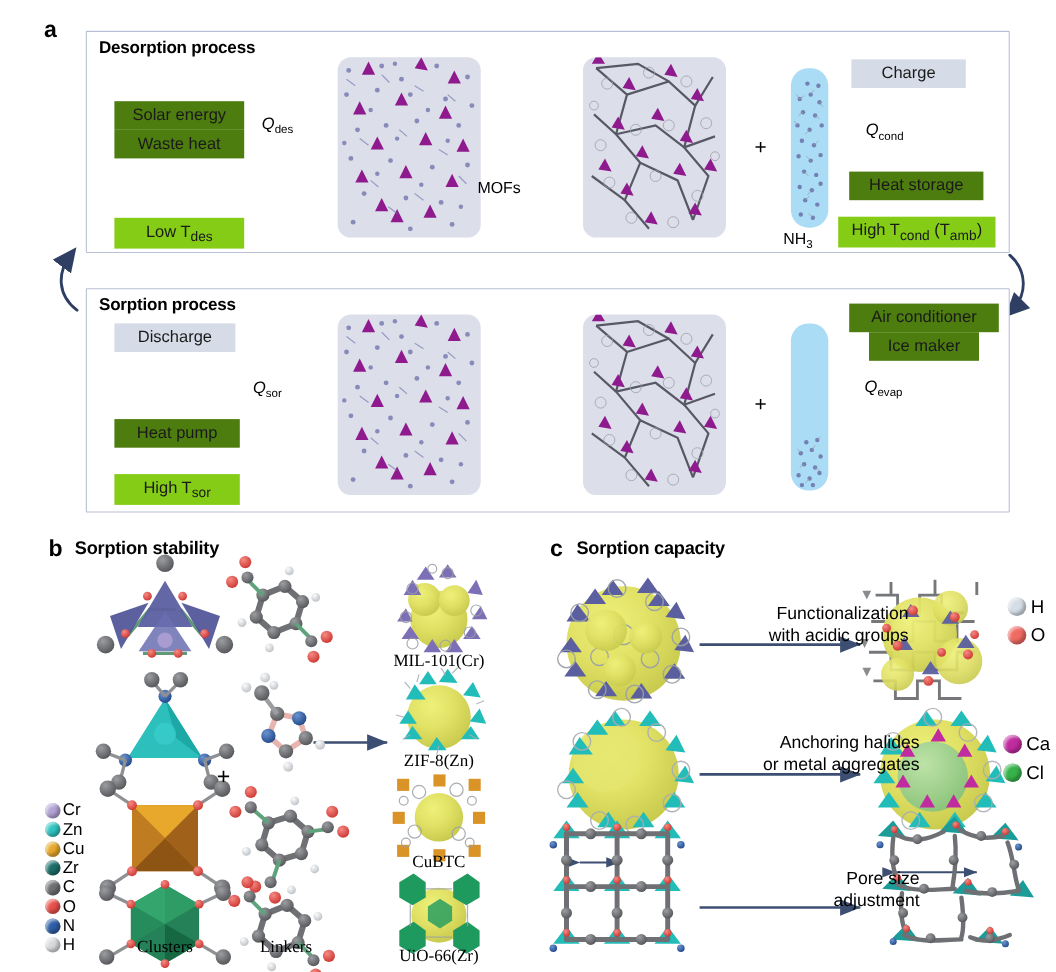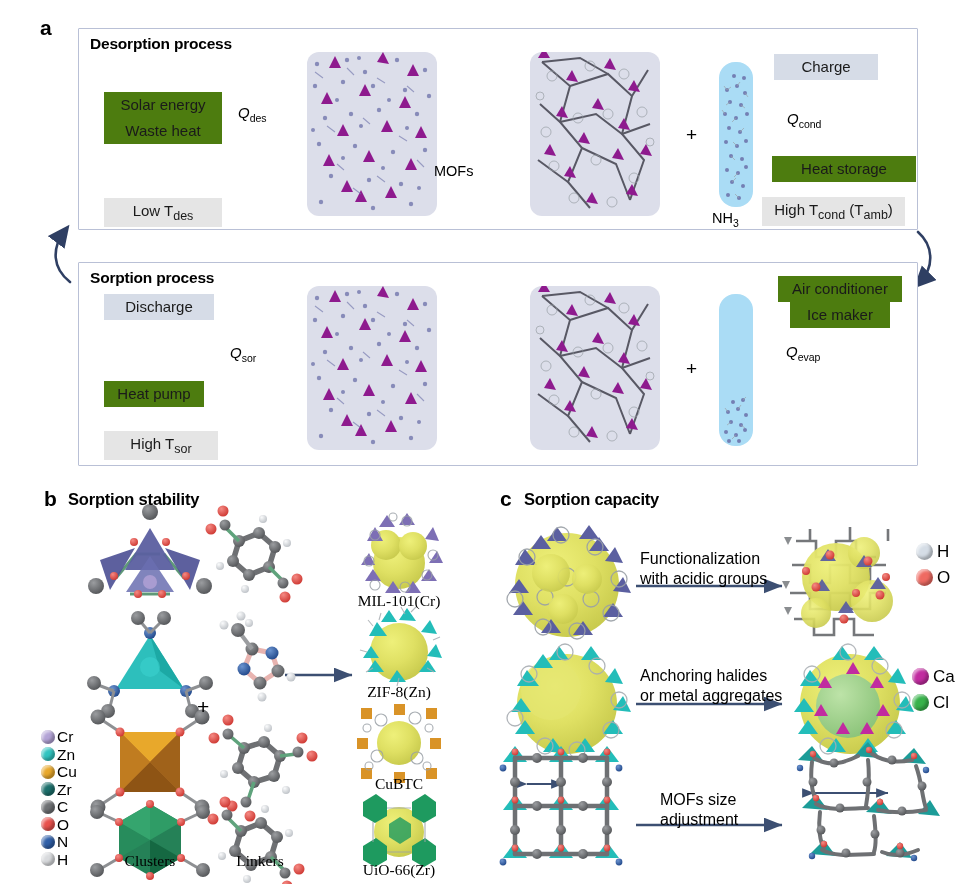--- a/index.html
+++ b/index.html
@@ -51,21 +51,21 @@
   .chip {
     position:absolute;
     font-size:15px;
     line-height:1.45;
     text-align:center;
     white-space:nowrap;
     padding:2px 7px;
     color:#1a1a1a;
   }
   .chip.yellow { background:#4d7c0f; }
-  .chip.pink   { background:#e5e5e5; }
+  .chip.pink   { background:#84cc16; }
   .chip.gray   { background:#d6dce7; }
   .chip-stack  { position:absolute; display:flex; flex-direction:column; align-items:center; }
   .chip-stack .chip { position:relative; }
 
   
   .arrow-lbl {
     position:absolute;
     font-size:15px;
     white-space:nowrap;
     font-style:italic;
@@ -106,22 +106,23 @@
     position:absolute;
     font-size:15.5px;
     text-align:center;
     white-space:nowrap;
     font-family:Liberation Serif, serif;
   }
   .cap-c {
     position:absolute;
     font-size:16px;
     line-height:1.25;
-    text-align:left;
+    text-align:right;
     white-space:pre-line;
+    margin-left:26px;
   }
 </style>
 </head>
 <body>
 
 <div class="fig">
 
   <svg class="ov" viewBox="0 0 960 884">
     <defs>
       <marker id="ah" markerWidth="9" markerHeight="9" refX="7.6" refY="3.1" orient="auto">
@@ -940,30 +941,30 @@
     </svg>
   </div>
   <div class="plain-lbl" style="left:712px; top:210px;">
     <span>NH</span><sub>3</sub>
   </div>
 
   <div class="chip gray" style="left:774px; top:54px; width:104px;">Charge</div>
   <div class="arrow-lbl" style="left:787px; top:110px;">
     <span>Q</span><sub>cond</sub>
   </div>
-  <div class="chip yellow" style="left:772px; top:156px; width:144px;">Heat storage</div>
+  <div class="chip yellow" style="left:772px; top:156px; width:122px;">Heat storage</div>
   <div class="chip pink" style="left:762px; top:197px; width:143px;">
     <span>High T</span><sub>cond</sub><span> (T</span><sub>amb</sub><span>)</span>
   </div>
 
   <div class="chip gray" style="left:104px; top:294px; width:110px;">Discharge</div>
   <div class="arrow-lbl" style="left:230px; top:344px;">
     <span>Q</span><sub>sor</sub>
   </div>
-  <div class="chip yellow" style="left:104px; top:381px; width:100px;">Heat pump</div>
+  <div class="chip yellow" style="left:104px; top:381px; width:114px;">Heat pump</div>
   <div class="chip pink" style="left:104px; top:431px; width:114px;">
     <span>High T</span><sub>sor</sub>
   </div>
 
   <div class="mof-block" style="left:307px; top:286px; width:130px; height:164px;">
     <svg viewBox="0 0 130 164" style="width:100%;height:100%;">
       <g fill="#8e1a8e">
         <polygon points="22,16 28,4 34,16"></polygon>
           <polygon points="70,10 76,0 82,12"></polygon>
         <polygon points="100,24 106,12 112,24"></polygon>
@@ -1086,21 +1087,21 @@
           <circle cx="20" cy="147" r="2"></circle>
           <circle cx="10" cy="147" r="2"></circle>
       </g>
       <g stroke="#9aa0a6" stroke-width="0.8" fill="none" opacity="0.85">
         <path d="M9,118 l-3,-4 M19,115 l3,-4 M12,128 l-4,3 M22,131 l4,3 M17,141 l-4,4 M24,106 l3,-3"></path>
       </g>
     </svg>
   </div>
 
   <div class="chip-stack" style="left:772px; top:276px; width:136px;">
-    <div class="chip yellow" style="width:124px;">Air conditioner</div>
+    <div class="chip yellow" style="width:136px;">Air conditioner</div>
     <div class="chip yellow" style="width:100px;">Ice maker</div>
   </div>
 
   <div class="arrow-lbl" style="left:786px; top:343px;">
     <span>Q</span><sub>evap</sub>
   </div>
 
 
   <div class="panel-letter" style="left:44px; top:487px;">b</div>
   <div class="panel-heading" style="left:68px; top:490px;">Sorption stability</div>
@@ -1150,21 +1151,21 @@
     </div>
   </div>
 
   <div class="panel-letter" style="left:500px; top:487px;">c</div>
   <div class="panel-heading" style="left:524px; top:490px;">Sorption capacity</div>
 
   <div class="cap-c" style="left:640px; top:549px; width:160px;">Functionalization
 with acidic groups</div>
   <div class="cap-c" style="left:640px; top:666px; width:170px;">Anchoring halides
 or metal aggregates</div>
-  <div class="cap-c" style="left:660px; top:790px; width:150px;">MOFs size
+  <div class="cap-c" style="left:660px; top:790px; width:150px;">Pore size
 adjustment</div>
 
   <div class="legend legend-c" style="left:916px; top:538px;">
     <div class="legend-row">
       <span class="legend-dot" style="background:#d5dde6;"></span>
       <span class="legend-txt">H</span>
     </div>
     <div class="legend-row">
       <span class="legend-dot" style="background:#ef6a62;"></span>
       <span class="legend-txt">O</span>

